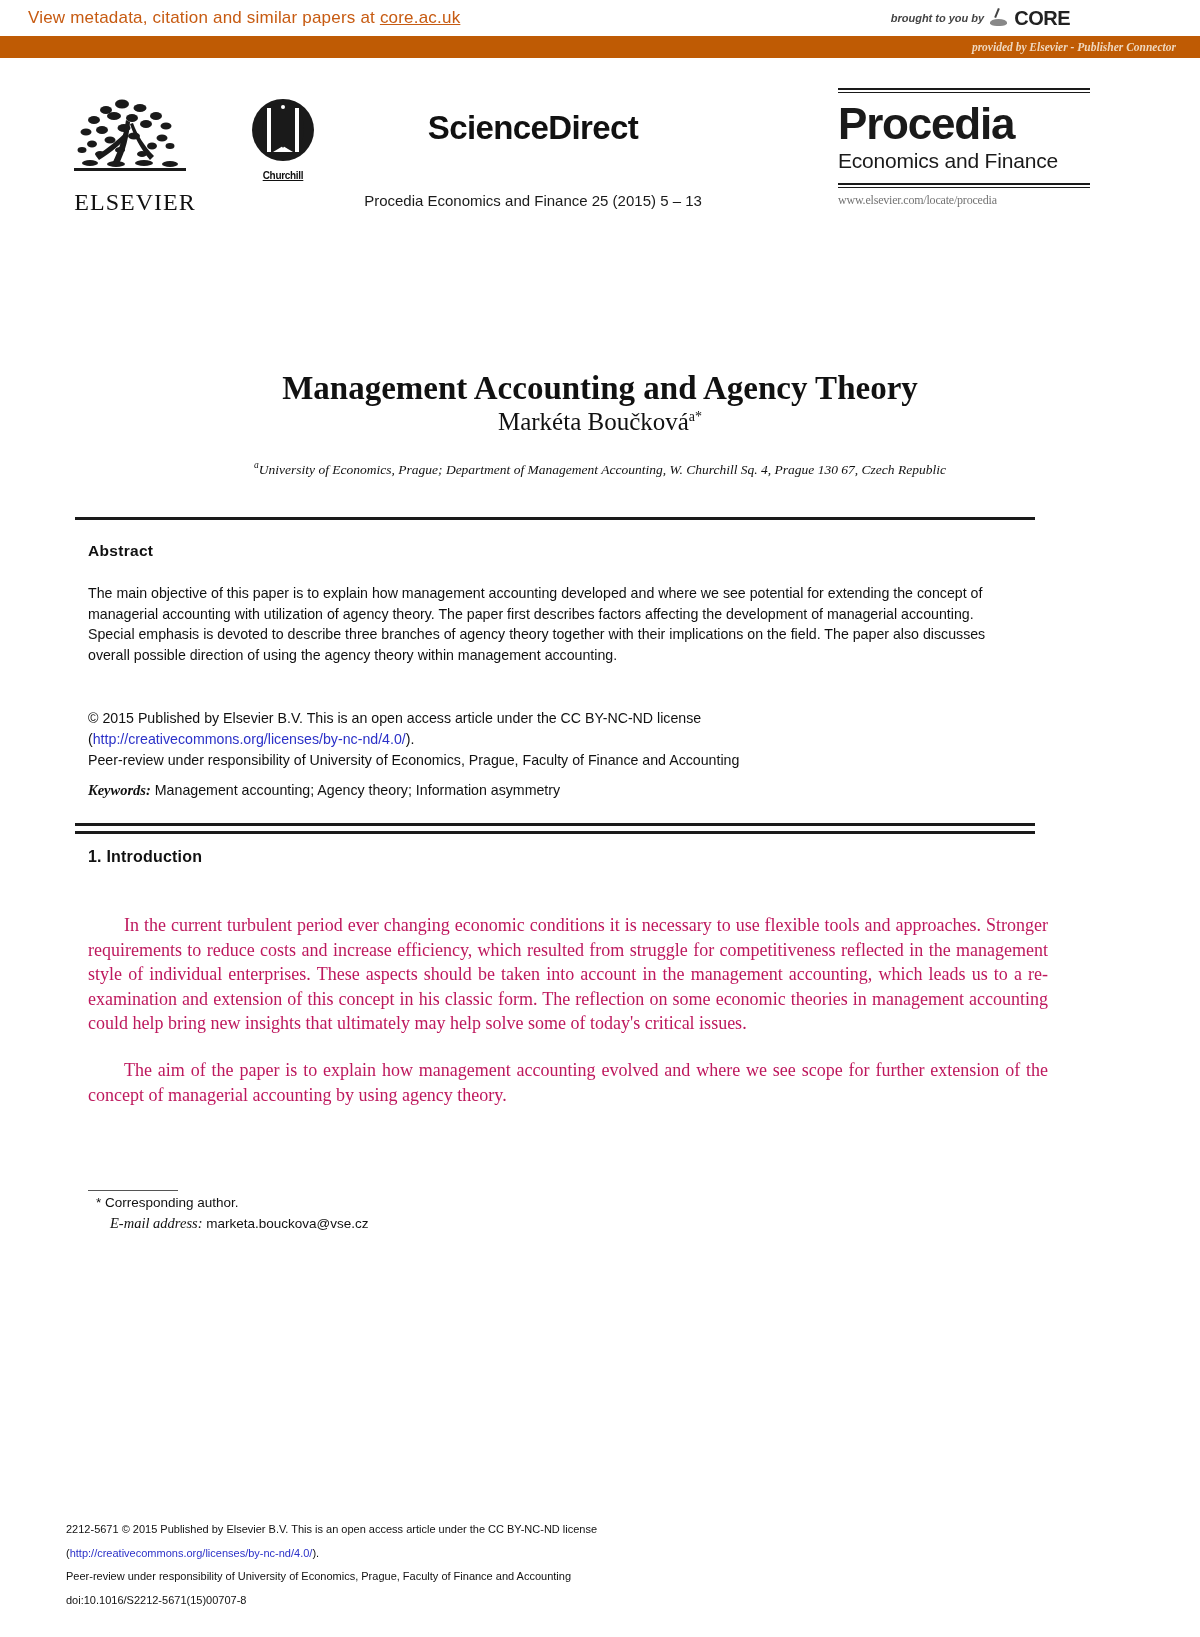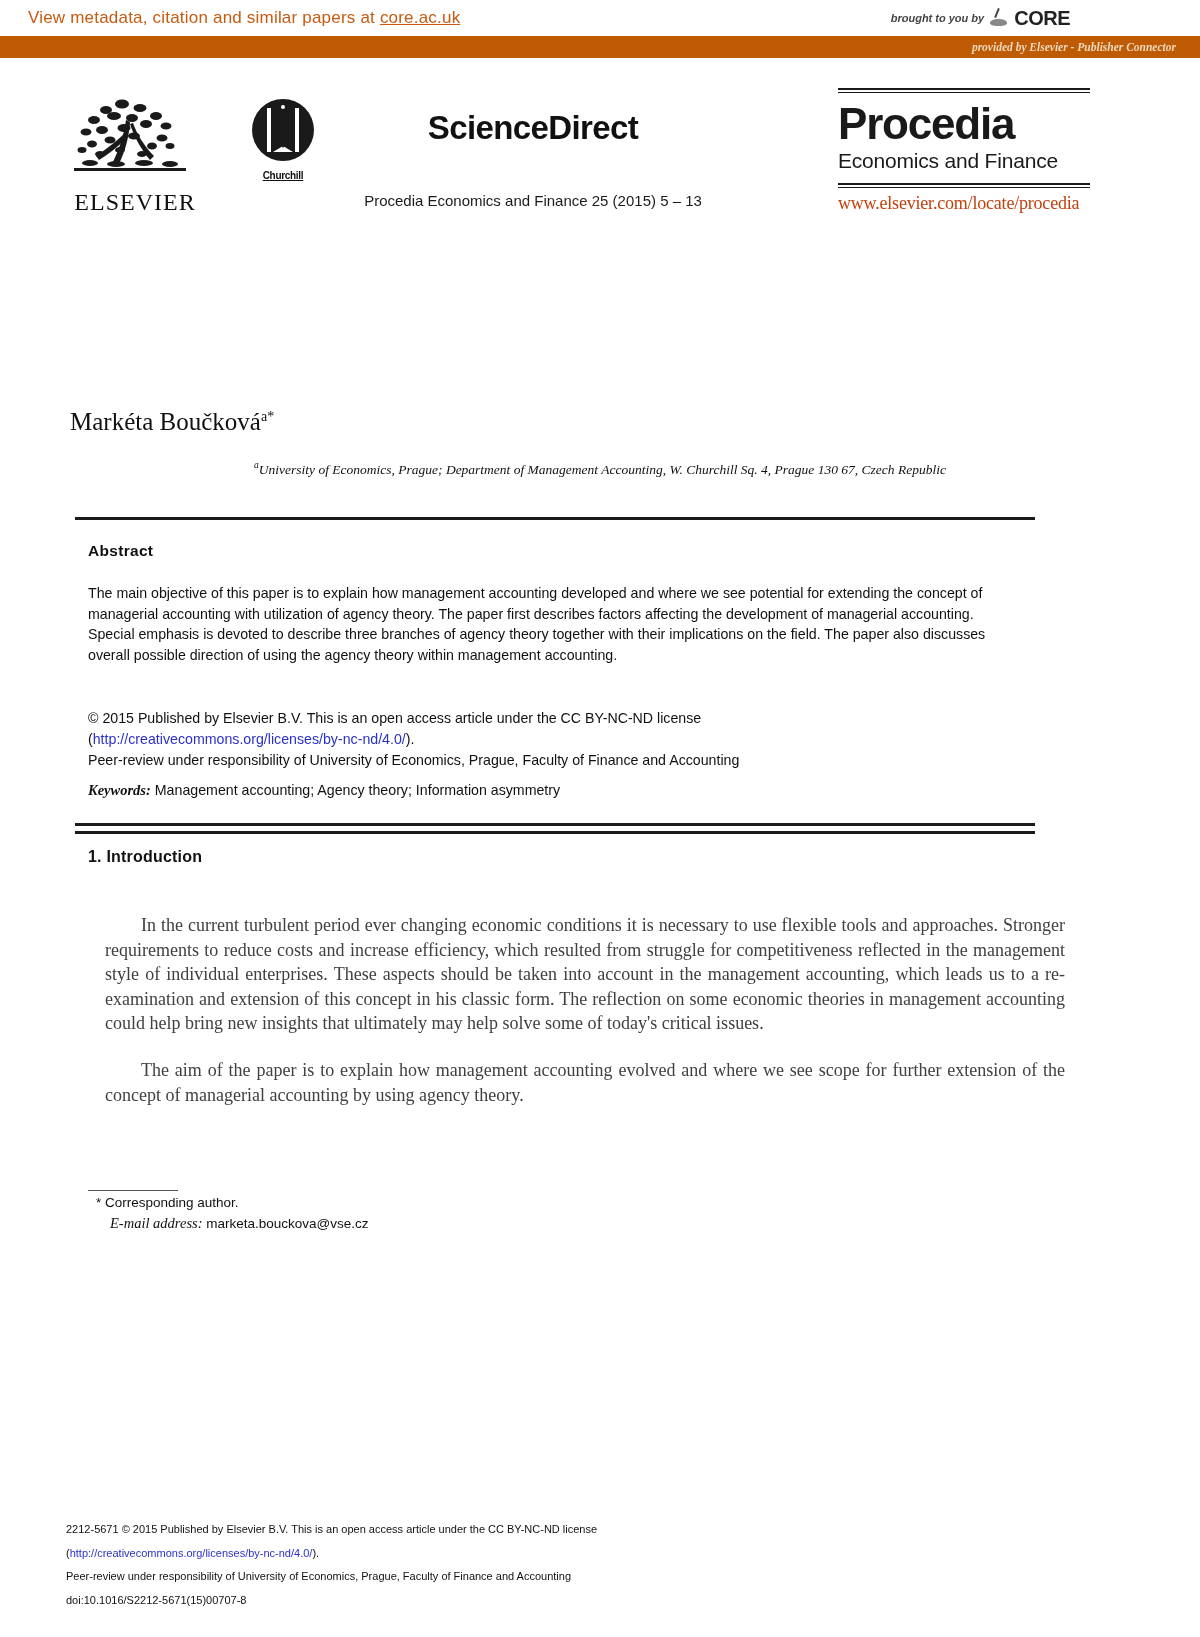--- a/index.html
+++ b/index.html
@@ -186,22 +186,22 @@
   }
   .procedia-sub {
     font-family: "Liberation Sans", sans-serif;
     font-size: 21px;
     color: #1a1a1a;
     letter-spacing: -0.2px;
     margin: 2px 0 10px 0;
   }
   .procedia-url {
     font-family: "Liberation Serif", serif;
-    font-size: 18px;
-    color: #c2410c;
+    font-size: 12px;
+    color: #737373;
     margin-top: 5px;
     letter-spacing: -0.2px;
   }
 
   
   .conf-line {
     position: absolute;
     left: 70px; top: 295px;
     width: 1060px;
     text-align: center;
@@ -213,21 +213,21 @@
     left: 70px; top: 348px;
     width: 1060px;
     text-align: center;
     font-size: 33px;
     color: #111;
   }
   .author-line {
     position: absolute;
     left: 70px; top: 408px;
     width: 1060px;
-    text-align: left;
+    text-align: center;
     font-size: 25px;
     color: #111;
   }
   .author-line sup {
     font-size: 14px;
     vertical-align: super;
   }
   .affiliation-line {
     position: absolute;
     left: 70px; top: 460px;
@@ -305,27 +305,27 @@
     position: absolute;
     left: 88px; top: 848px;
     font-family: "Liberation Sans", sans-serif;
     font-size: 16px;
     font-weight: bold;
     color: #111;
     letter-spacing: 0.2px;
   }
   .body-para {
     position: absolute;
-    left: 105px;
+    left: 88px;
     width: 960px;
     font-size: 18px;
     line-height: 24.5px;
     text-align: justify;
     text-indent: 36px;
-    color: #404040;
+    color: #be185d;
   }
   #para-intro-1 { top: 895px; }
   #para-intro-2 { top: 1040px; }
 
   
   .footnote-rule {
     position: absolute;
     left: 88px; top: 1190px;
     width: 90px;
     border-top: 1.5px solid #555;
@@ -438,20 +438,21 @@
 
     <div class="procedia-block">
       <div class="rule-double"></div>
       <div class="procedia-title">Procedia</div>
       <div class="procedia-sub">Economics and Finance</div>
       <div class="rule-double"></div>
       <div class="procedia-url">www.elsevier.com/locate/procedia</div>
     </div>
   </div>
 
+  <h1 class="paper-title">Management Accounting and Agency Theory</h1>
   <div class="author-line">
     <span>Markéta Boučková</span><sup>a</sup><sup>*</sup>
   </div>
   <div class="affiliation-line">
     <sup>a</sup><span>University of Economics, Prague; Department of Management Accounting, W. Churchill Sq. 4, Prague 130 67, Czech Republic</span>
   </div>
 
   <div class="rule-thick" id="rule-abstract-top"></div>
   <div class="abstract-heading">Abstract</div>
   <div class="abstract-body">The main objective of this paper is to explain how management accounting developed and where we see potential for extending the concept of managerial accounting with utilization of agency theory. The paper first describes factors affecting the development of managerial accounting. Special emphasis is devoted to describe three branches of agency theory together with their implications on the field. The paper also discusses overall possible direction of using the agency theory within management accounting.</div>

